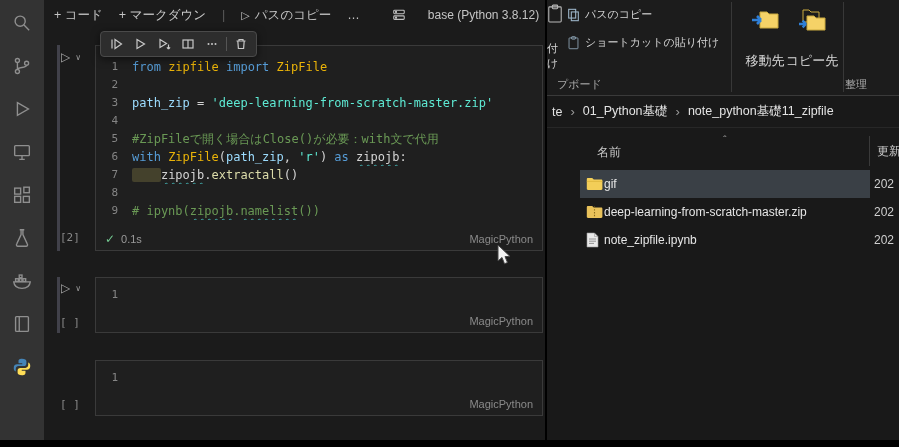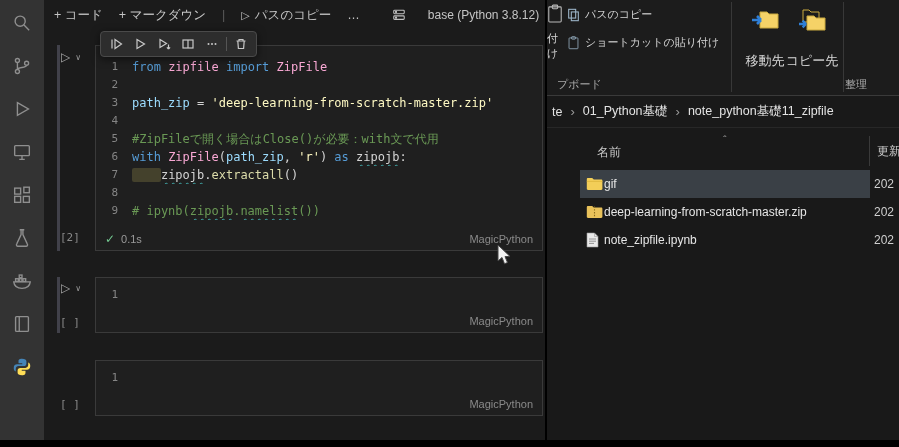--- a/index.html
+++ b/index.html
@@ -31,35 +31,35 @@
   .cell{position:absolute;left:51px;width:448px;background:#1f1f1f;border:1px solid #3a3a3a;overflow:hidden}
   .cell-bar{position:absolute;left:13px;width:3px;background:#41414a}
   .runbox{position:absolute;font-size:12px;color:#a8a8a8;display:flex;align-items:center;gap:5px;z-index:2}
   .runbox .chev{font-size:8px;color:#9a9a9a}
   .code-lines{padding-top:12px}
   .code-lines.short{padding-top:8px}
   .cl{display:flex;height:18px;line-height:18px;font-family:"DejaVu Sans Mono","Liberation Mono",monospace;font-size:12px}
   .ln{width:36px;text-align:right;padding-right:14px;color:#858585;font-size:11px;flex:none}
   .ct{white-space:pre;overflow:hidden}
   .tok{white-space:pre}
-  .kw{color:#569cd6}.cls{color:#f9a8d4}.var{color:#9cdcfe}.str{color:#fef9c3}
+  .kw{color:#569cd6}.cls{color:#eab308}.var{color:#9cdcfe}.str{color:#5eead4}
   .com{color:#6a9955}.fn{color:#dcdcaa}.pl{color:#d4d4d4}
   .sq{text-decoration:underline;text-decoration-style:wavy;text-decoration-color:#3fa7a7;text-decoration-thickness:1px;text-underline-offset:3px}
   .ind{background:#44412c;border-radius:2px}
   .cell-footer{position:absolute;left:0;right:0;bottom:0;height:22px;display:flex;align-items:center;padding:0 9px;font-size:11px;color:#9a9a9a}
   .cf-right{margin-left:auto;color:#8a8a8a}
   .check{color:#73c991;margin-right:6px;font-size:12px}
   .exec-label{position:absolute;font-family:"DejaVu Sans Mono","Liberation Mono",monospace;font-size:11px;color:#8a8a8a}
 
   
   .explorer{position:absolute;left:545px;top:0;width:354px;height:447px;background:#191919;border-left:2px solid #000}
   .ribbon{position:absolute;left:0;top:0;width:354px;height:96px;background:#1c1c1c;border-bottom:1px solid #3a3a3a}
   .paste-frag{position:absolute;left:0;top:3;width:20px;overflow:hidden;text-align:left}
   .paste-frag svg{stroke:#b9b9b9;fill:none;stroke-width:1.2}
-  .paste-frag .lbl{display:block;font-size:11px;color:#d6d6d6;margin-top:2px}
+  .paste-frag .lbl{display:block;font-size:11px;color:#d6d6d6;margin-top:12px}
   .small-btn{position:absolute;display:flex;align-items:center;gap:5px;font-size:11px;color:#d6d6d6;white-space:nowrap}
   .small-btn svg{stroke:#9fb8cc;fill:none;stroke-width:1.2;flex:none}
   .big-btn{position:absolute;width:48px;display:flex;flex-direction:column;align-items:center;gap:17px;font-size:13px;color:#d6d6d6;white-space:nowrap}
   .rib-div{position:absolute;top:2px;width:1px;height:90px;background:#383838}
   .rib-group{position:absolute;top:77px;font-size:11px;color:#a8a8a8;white-space:nowrap}
 
   .breadcrumb{position:absolute;left:0;top:96px;width:354px;height:32px;display:flex;align-items:center;gap:8px;padding:0 5px;font-size:12.5px;color:#e3e3e3;background:#191919;border-bottom:1px solid #272727;white-space:nowrap;overflow:hidden}
   .bc-sep{color:#9a9a9a;font-size:13px}
 
   .list-header{position:absolute;left:0;top:136px;width:354px;height:30px;font-size:12px;color:#c9c9c9}

